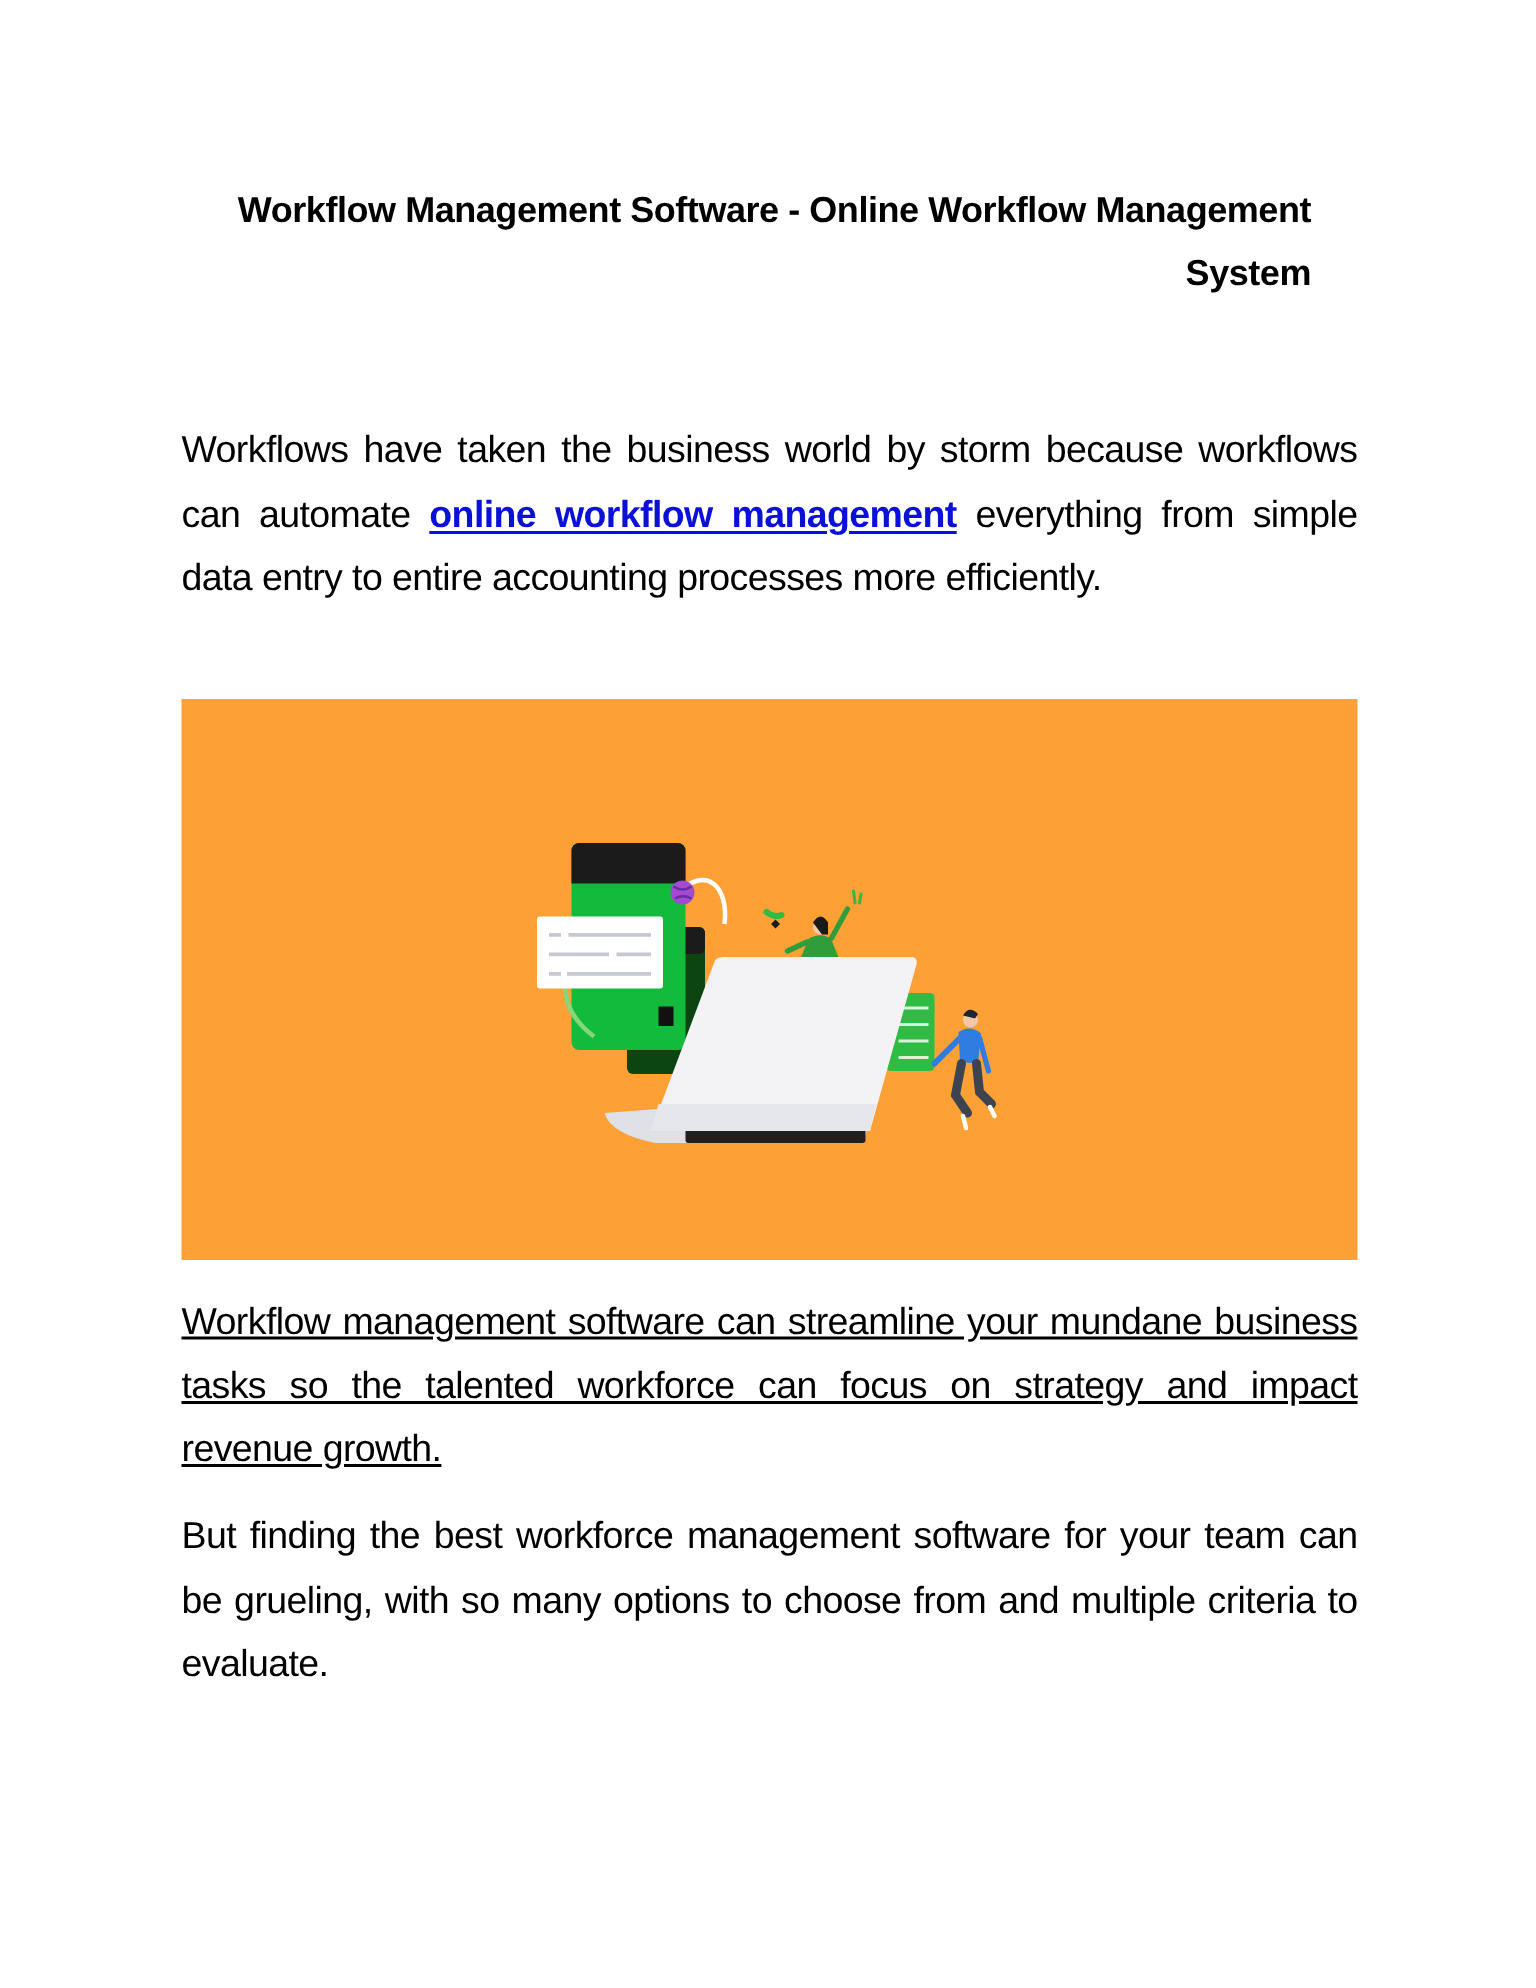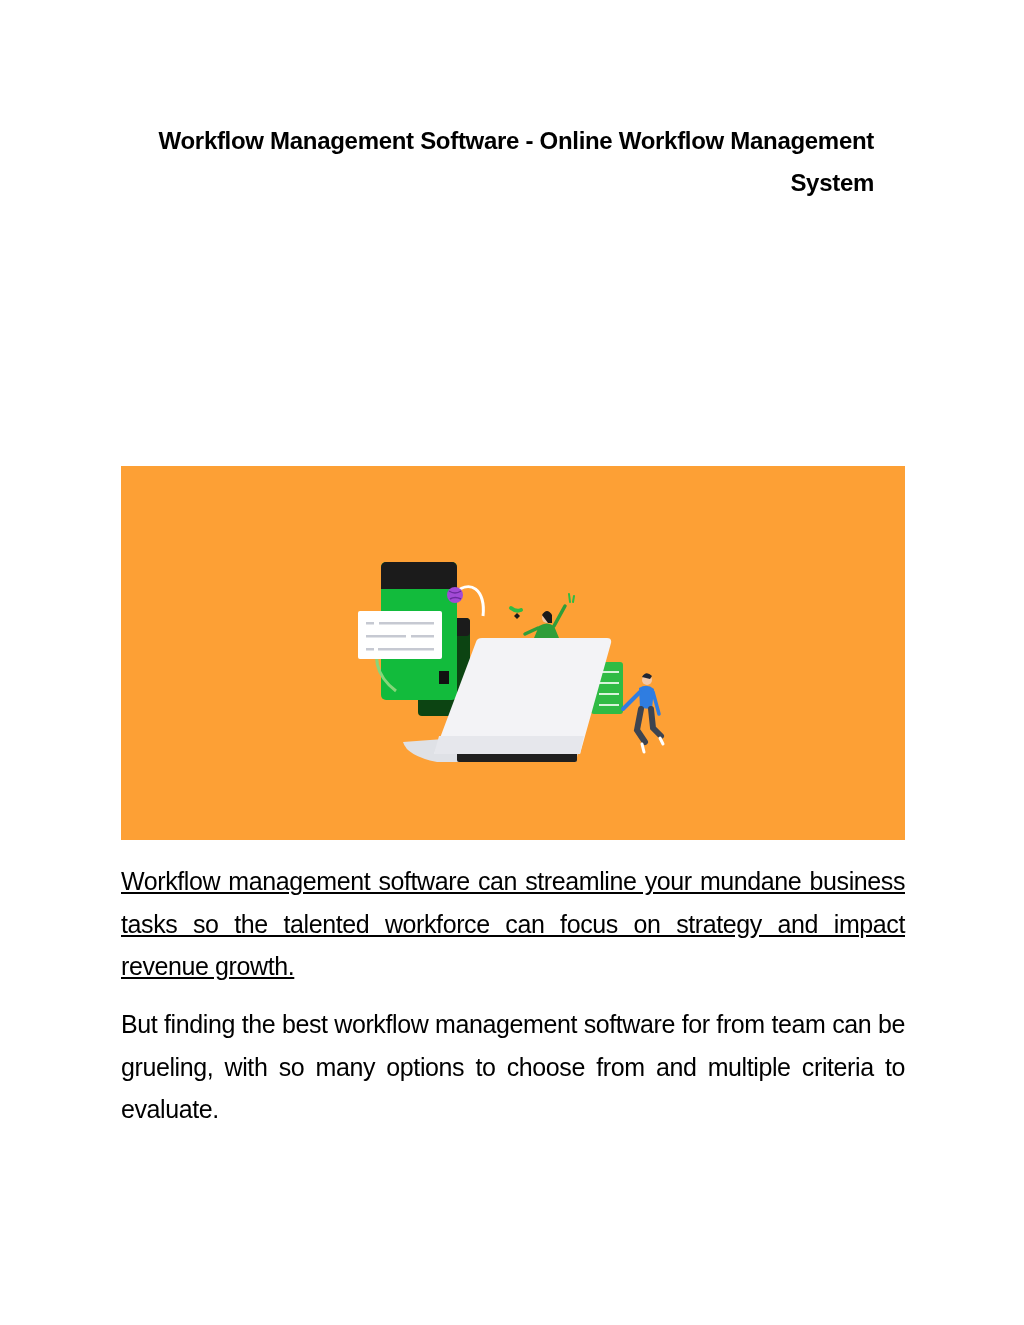--- a/index.html
+++ b/index.html
@@ -32,20 +32,21 @@
     }
     .figure svg { position: absolute; left: 0; top: 0; }
   </style>
 </head>
 <body>
 
 <div class="page">
 
   <h1 class="title" style="margin:0;">Workflow Management Software - Online Workflow Management System</h1>
 
+  <p class="para p1" style="margin:0;"><span>Workflows have taken the business world by storm because workflows can automate </span><a class="link" href="#">online workflow management</a><span> everything from simple data entry to entire accounting processes more efficiently.</span></p>
 
   <div class="figure">
     <svg width="784" height="374" viewBox="0 0 784 374">
 
       <rect x="297" y="152" width="52" height="98" rx="4" fill="#0c4412"></rect>
       <rect x="297" y="152" width="52" height="18" rx="4" fill="#1b1b1b"></rect>
 
       <rect x="260" y="96" width="76" height="138" rx="5" fill="#12bb3c"></rect>
       <path d="M260 101 a5 5 0 0 1 5 -5 h66 a5 5 0 0 1 5 5 v22 h-76 z" fill="#1b1b1b"></path>
       <rect x="318" y="205" width="10" height="13" fill="#111"></rect>
@@ -94,15 +95,15 @@
       <path d="M519 226 L502 243" stroke="#2f7de1" stroke-width="4" stroke-linecap="round"></path>
       <path d="M532 226 L538 248" stroke="#2f7de1" stroke-width="3.5" stroke-linecap="round"></path>
       <path d="M520 243 L516 264 L524 276" stroke="#3d4450" stroke-width="6" fill="none" stroke-linecap="round"></path>
       <path d="M530 243 L532 262 L540 270" stroke="#3d4450" stroke-width="6" fill="none" stroke-linecap="round"></path>
       <path d="M521 278 l2 8 M539 272 l3 6" stroke="#ffffff" stroke-width="3" stroke-linecap="round"></path>
     </svg>
   </div>
 
   <p class="para p2" style="margin:0;text-decoration:underline;">Workflow management software can streamline your mundane business tasks so the talented workforce can focus on strategy and impact revenue growth.</p>
 
-  <p class="para p3" style="margin:0;">But finding the best workflow management software for from team can be grueling, with so many options to choose from and multiple criteria to evaluate.</p>
+  <p class="para p3" style="margin:0;">But finding the best workforce management software for your team can be grueling, with so many options to choose from and multiple criteria to evaluate.</p>
 
 </div>
 
 </body></html>

